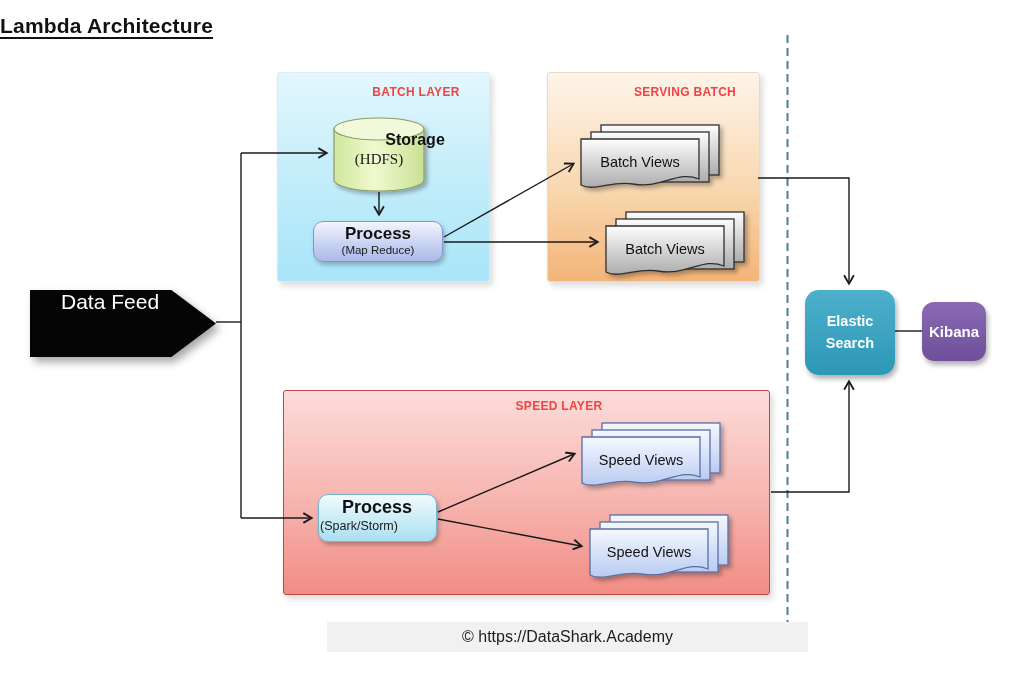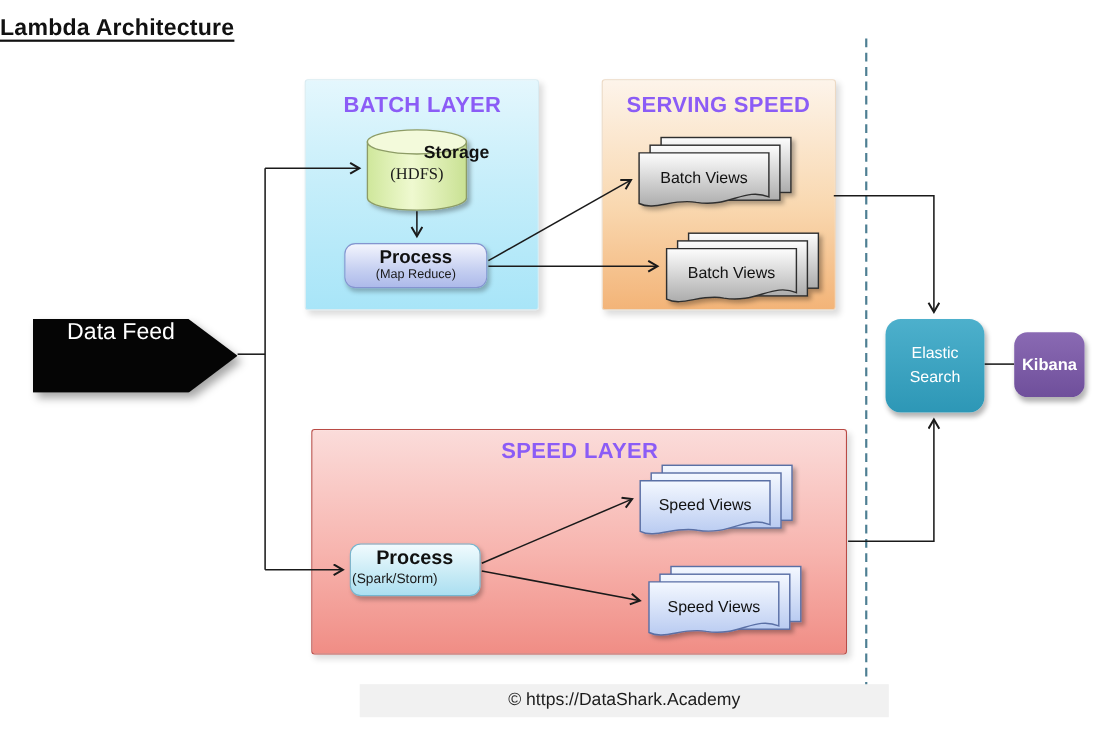--- a/index.html
+++ b/index.html
@@ -14,21 +14,21 @@
   .layer { border-radius:3px; box-shadow:3px 4px 6px rgba(0,0,0,0.14); }
   .batch-layer  { left:277px; top:72px;  width:213px; height:210px;
                   background:linear-gradient(180deg,#e4f7fd 0%,#c6eefa 45%,#a8e5f8 100%);
                   border:1px solid #d8ebf1; }
   .serving-layer{ left:547px; top:72px;  width:213px; height:210px;
                   background:linear-gradient(180deg,#fdf4ea 0%,#f9d8b0 55%,#f3b478 100%);
                   border:1px solid #ecd9c4; }
   .speed-layer  { left:283px; top:390px; width:487px; height:205px;
                   background:linear-gradient(180deg,#fbdcda 0%,#f7b4ae 55%,#f08d85 100%);
                   border:1px solid #b94a45; }
-  .layer-label { font-size:20px; font-weight:bold; color:#8b5cf6; letter-spacing:0.3px; }
+  .layer-label { font-size:12px; font-weight:bold; color:#ef4444; letter-spacing:0.3px;margin-left:32px; }
 
   .process-box { border-radius:10px; text-align:center; box-shadow:2px 3px 4px rgba(0,0,0,0.25); }
   .process-mr { left:313px; top:221px; width:130px; height:41px;
                 background:linear-gradient(180deg,#f3f5fd 0%,#c5cff1 60%,#adbaea 100%);
                 border:1px solid #8494cf; }
   .process-ss { left:318px; top:494px; width:119px; height:48px;
                 background:linear-gradient(180deg,#f1fbfe 0%,#c6eaf5 60%,#abdff1 100%);
                 border:1px solid #74b6cf; }
   .shape-label { font-weight:bold; color:#111; }
   .shape-sublabel { color:#1a1a1a; }
@@ -37,21 +37,21 @@
                     filter:drop-shadow(4px 5px 4px rgba(0,0,0,0.35)); }
   .data-feed { width:100%; height:100%; background:#050505;
                clip-path:polygon(0 0, 76% 0, 100% 50%, 76% 100%, 0 100%);
                display:flex; align-items:flex-start; justify-content:flex-start; }
   .data-feed span { color:#fff; font-size:21px; padding-left:31px; }
 
   .es-box { left:805px; top:290px; width:90px; height:85px; border-radius:14px;
             background:linear-gradient(180deg,#4db0cc 0%,#2d97b6 100%);
             box-shadow:2px 4px 5px rgba(0,0,0,0.3);
             display:flex; align-items:center; justify-content:center; text-align:center; }
-  .es-box span { color:#fff; font-size:14.5px; font-weight:normal; line-height:1.45; width:62px; white-space:normal; }
+  .es-box span { color:#fff; font-size:14.5px; font-weight:bold; line-height:1.45; width:62px; white-space:normal; }
   .kibana-box { left:922px; top:302px; width:64px; height:59px; border-radius:12px;
             background:linear-gradient(180deg,#8a6ab3 0%,#6f4f9b 100%);
             box-shadow:2px 4px 5px rgba(0,0,0,0.3);
             display:flex; align-items:center; justify-content:center; }
   .kibana-box span { color:#fff; font-size:15px; font-weight:bold; }
 
   .doc-label { font-size:14.5px; font-weight:normal; color:#111; }
 
   .copyright-bar { left:327px; top:622px; width:481px; height:30px; background:#f1f1f1;
                    display:flex; align-items:center; justify-content:center; }
@@ -134,21 +134,21 @@
     <g transform="translate(590,529)" filter="url(#ds)">
       <rect x="20" y="-14" width="118" height="50" fill="url(#blueDoc)" stroke="#5a6fa5" stroke-width="1.3"></rect>
       <rect x="10" y="-7" width="118" height="50" fill="url(#blueDoc)" stroke="#5a6fa5" stroke-width="1.3"></rect>
       <path d="M0,0 H118 V40 C96,31 82,50 52,45 C31,41 14,53 0,46 Z" fill="url(#blueDoc)" stroke="#5a6fa5" stroke-width="1.3"></path>
     </g>
   </svg>
 
   <div class="abs title">Lambda Architecture</div>
 
   <div class="abs ctr layer-label" style="left:384px; top:85px;">BATCH LAYER</div>
-  <div class="abs ctr layer-label" style="left:653px; top:85px;">SERVING SPEED</div>
+  <div class="abs ctr layer-label" style="left:653px; top:85px;">SERVING BATCH</div>
   <div class="abs ctr layer-label" style="left:527px; top:399px;">SPEED LAYER</div>
 
   <div class="abs ctr shape-label" style="left:379px; top:131px; font-size:16px;margin-left:36px;">Storage</div>
   <div class="abs ctr shape-sublabel" style="left:379px; top:151px; font-size:15px;font-family:Liberation Serif, serif;">(HDFS)</div>
 
   <div class="abs process-box process-mr"></div>
   <div class="abs ctr shape-label" style="left:378px; top:224px; font-size:17px;">Process</div>
   <div class="abs ctr shape-sublabel" style="left:378px; top:244px; font-size:11.5px;">(Map Reduce)</div>
 
   <div class="abs process-box process-ss"></div>

